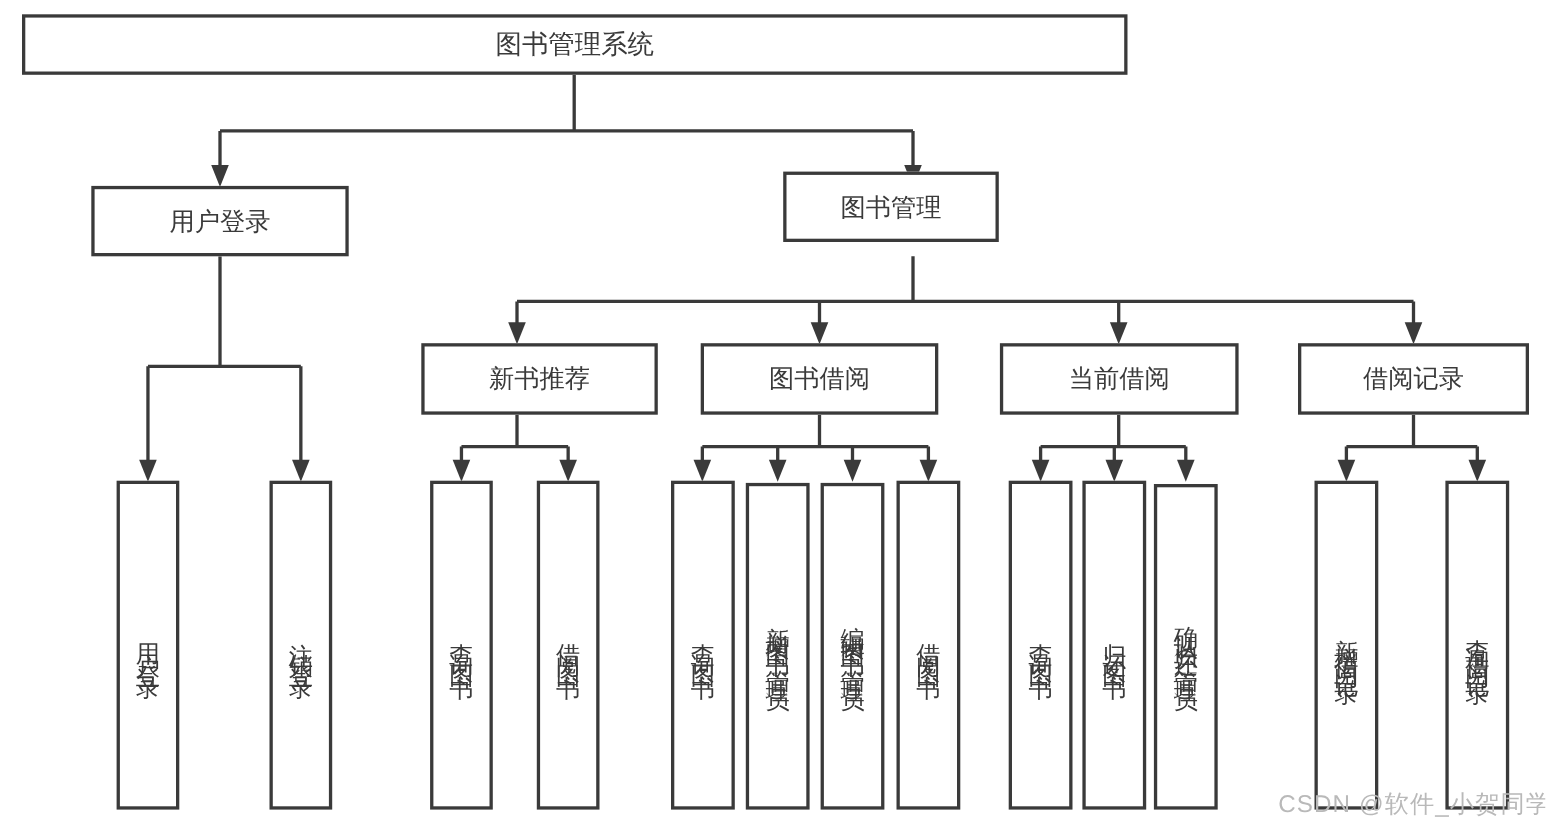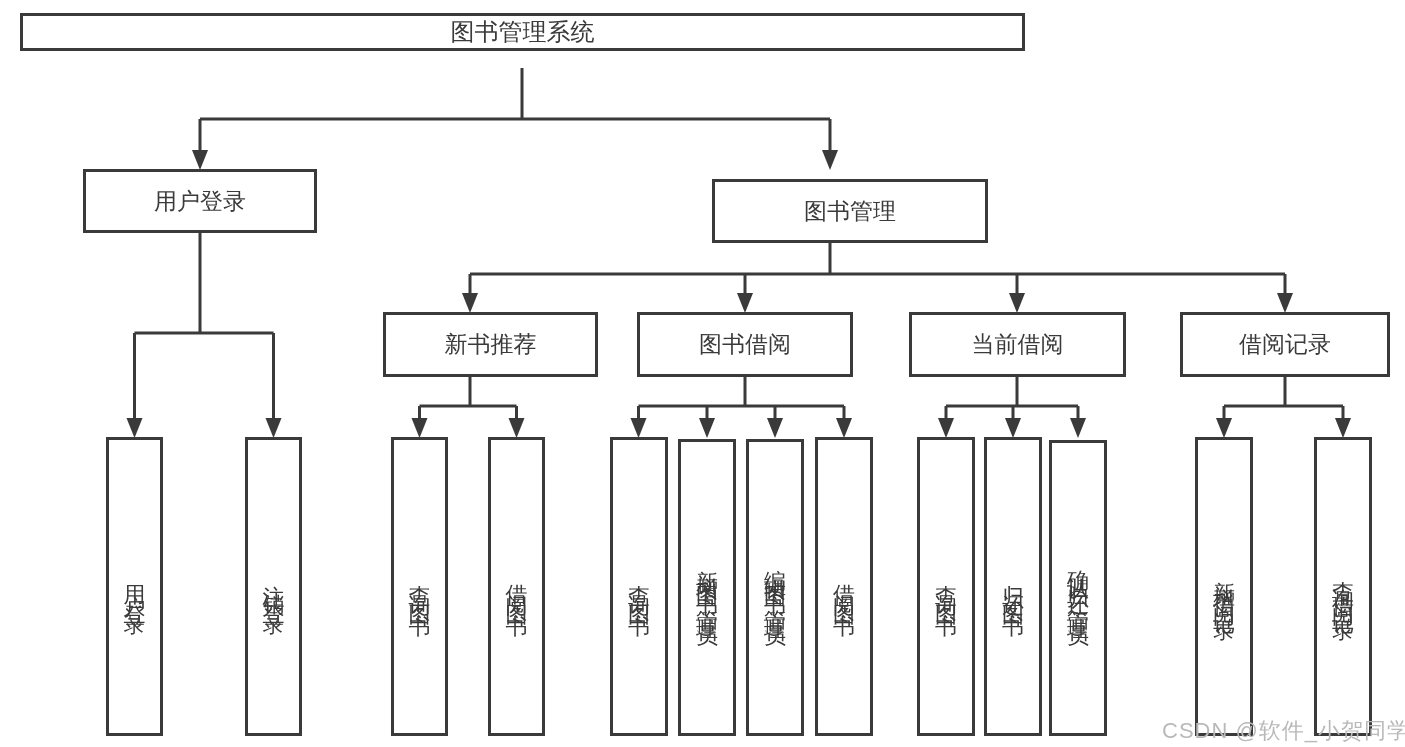--- a/index.html
+++ b/index.html
@@ -78,24 +78,24 @@
       <polygon points="767,418 783,418 775,438"></polygon>
       <polygon points="836,418 852,418 844,438"></polygon>
       <polygon points="938,418 954,418 946,438"></polygon>
       <polygon points="1005,418 1021,418 1013,438"></polygon>
       <polygon points="1070,418 1086,418 1078,438"></polygon>
       <polygon points="1216,418 1232,418 1224,438"></polygon>
       <polygon points="1335,418 1351,418 1343,438"></polygon>
     </g>
   </svg>
 
-  <div class="node root" style="left:20px;top:13px;width:1005px;height:38px;">图书管理系统</div>
+  <div class="node root" style="left:20px;top:13px;width:1005px;height:55px;">图书管理系统</div>
 
   <div class="node" style="left:83px;top:169px;width:234px;height:64px;">用户登录</div>
-  <div class="node" style="left:712px;top:179px;width:276px;height:64px;">图书管理</div>
+  <div class="node" style="left:712px;top:156px;width:196px;height:64px;">图书管理</div>
 
   <div class="node" style="left:363px;top:312px;width:215px;height:65px;margin-left:20px;">新书推荐</div>
   <div class="node" style="left:909px;top:312px;width:217px;height:65px;">当前借阅</div>
   <div class="node" style="left:637px;top:312px;width:216px;height:65px;">图书借阅</div>
   <div class="node" style="left:1180px;top:312px;width:210px;height:65px;">借阅记录</div>
 
   <div class="node v" style="left:106px;top:437px;width:57px;height:299px;">用户登录</div>
   <div class="node v" style="left:245px;top:437px;width:57px;height:299px;">注销登录</div>
 
   <div class="node v" style="left:391px;top:437px;width:57px;height:299px;">查询图书</div>

